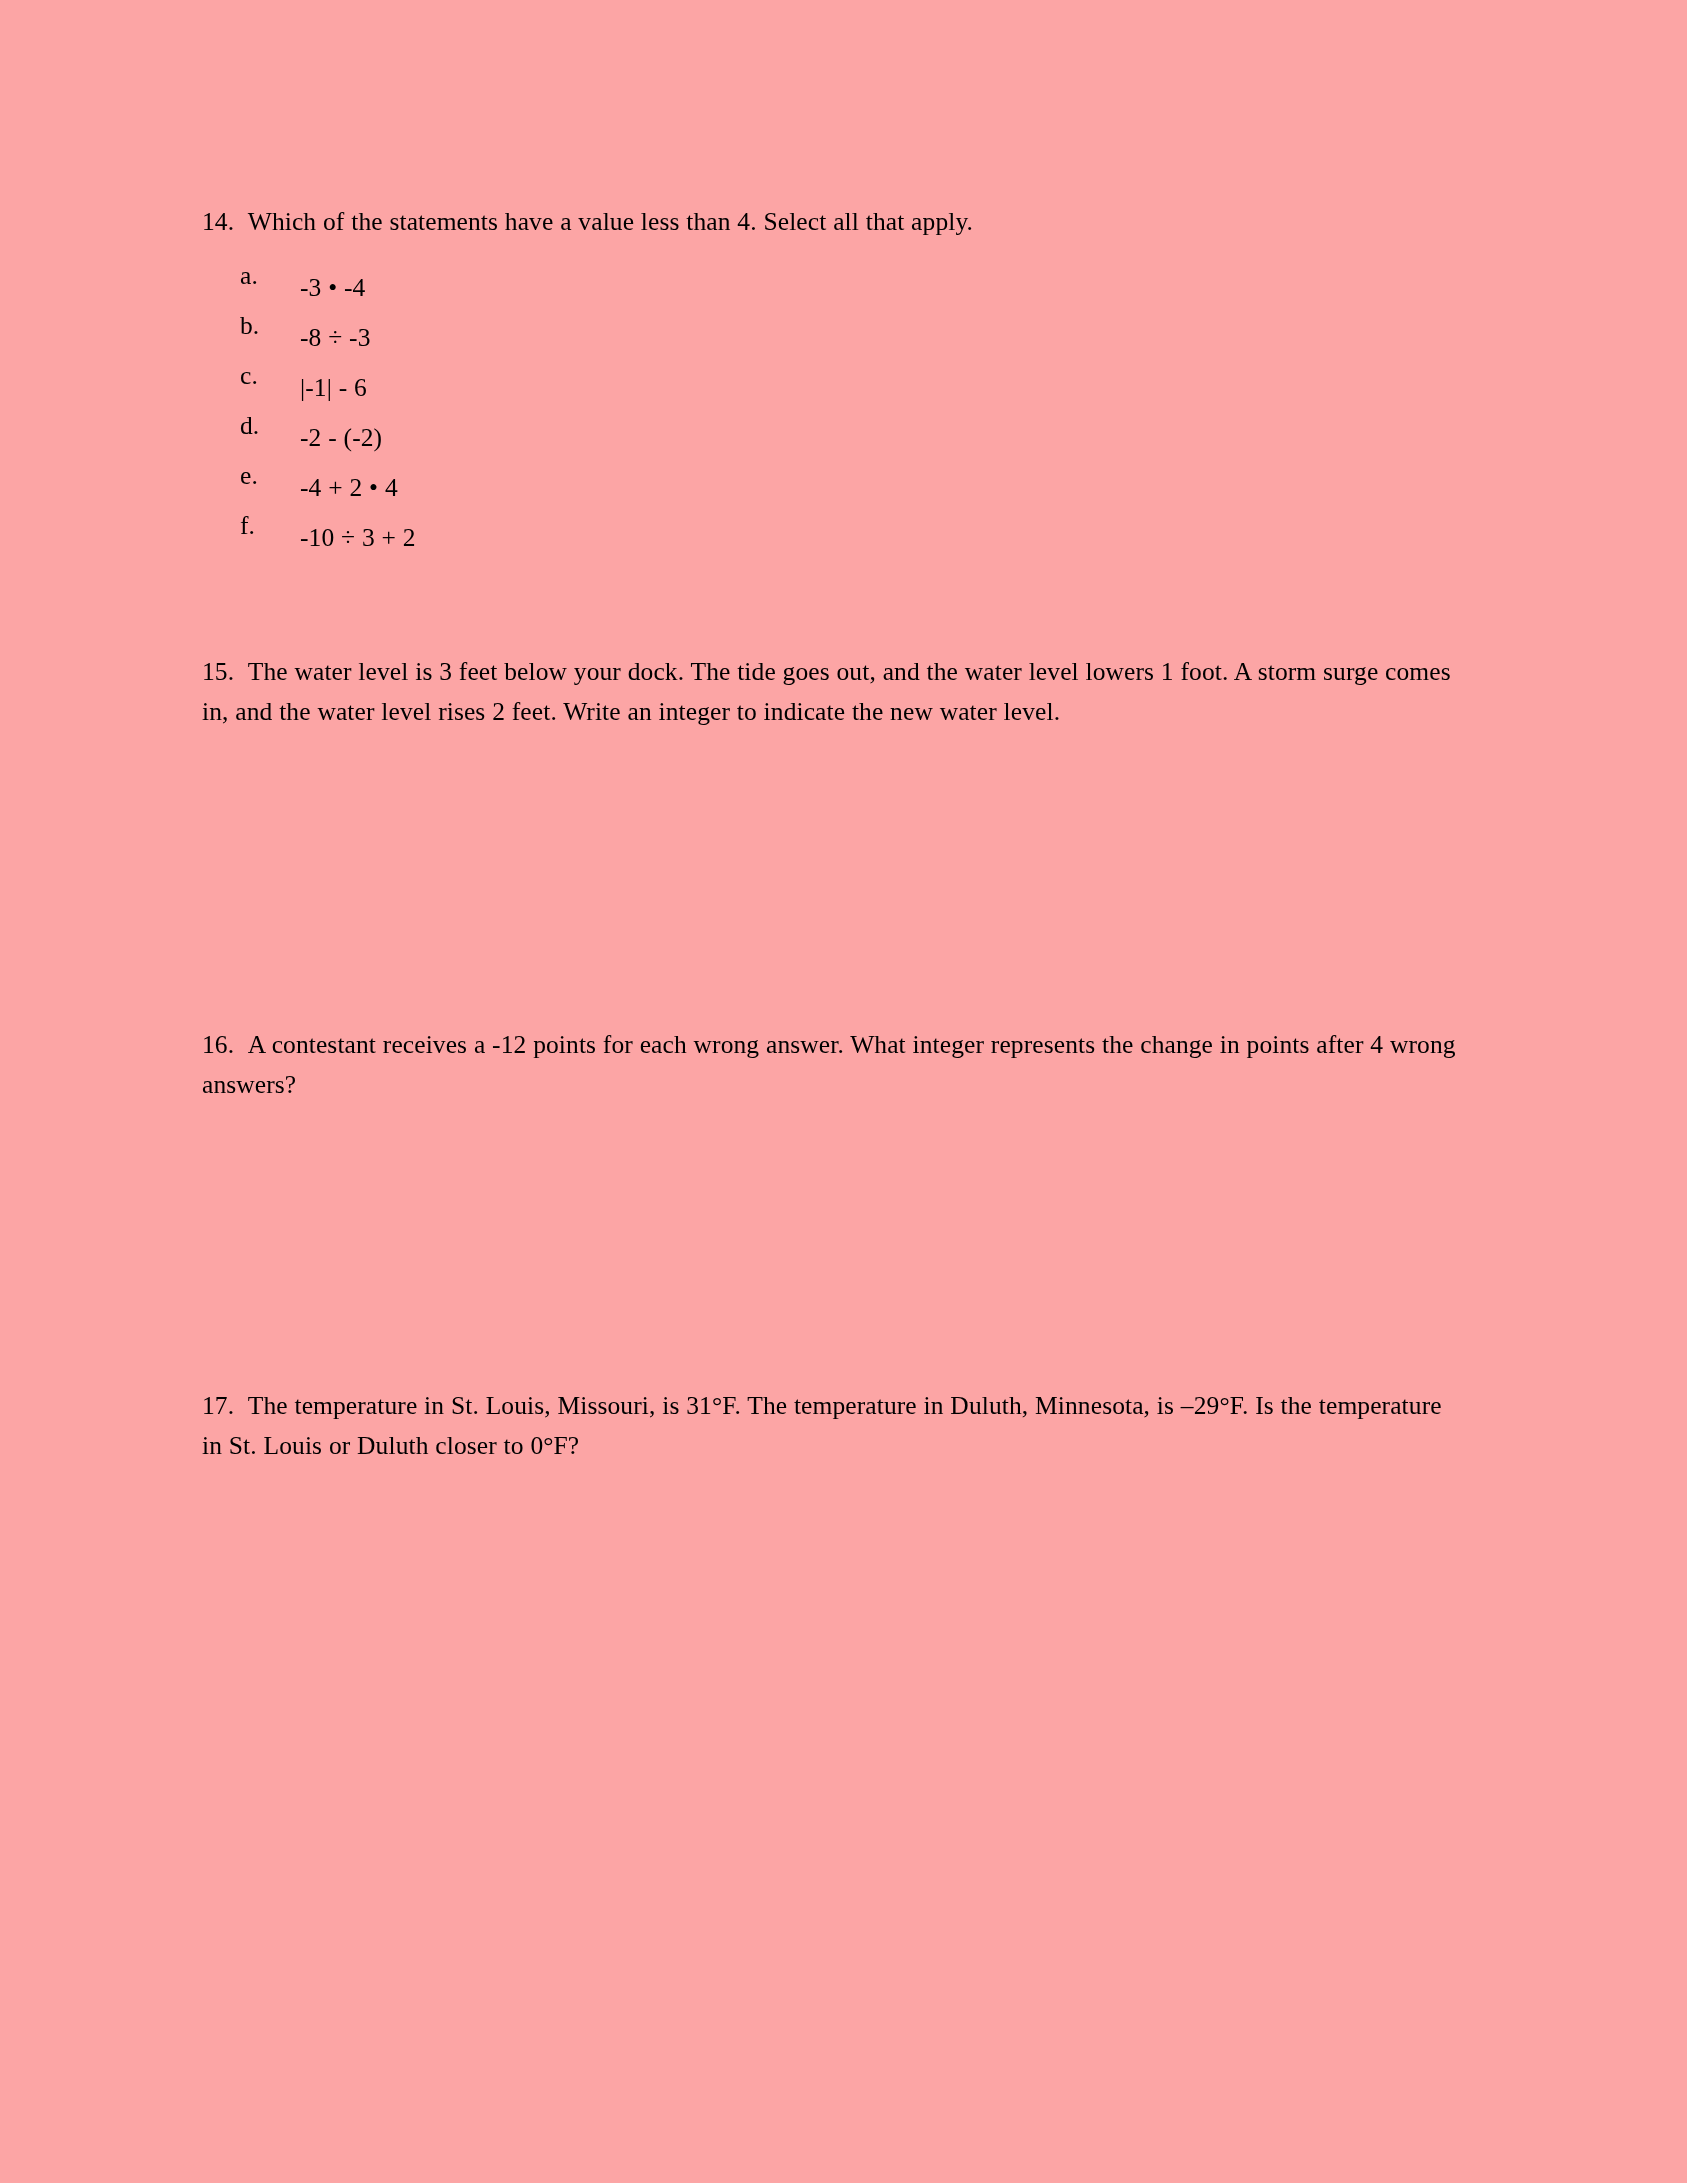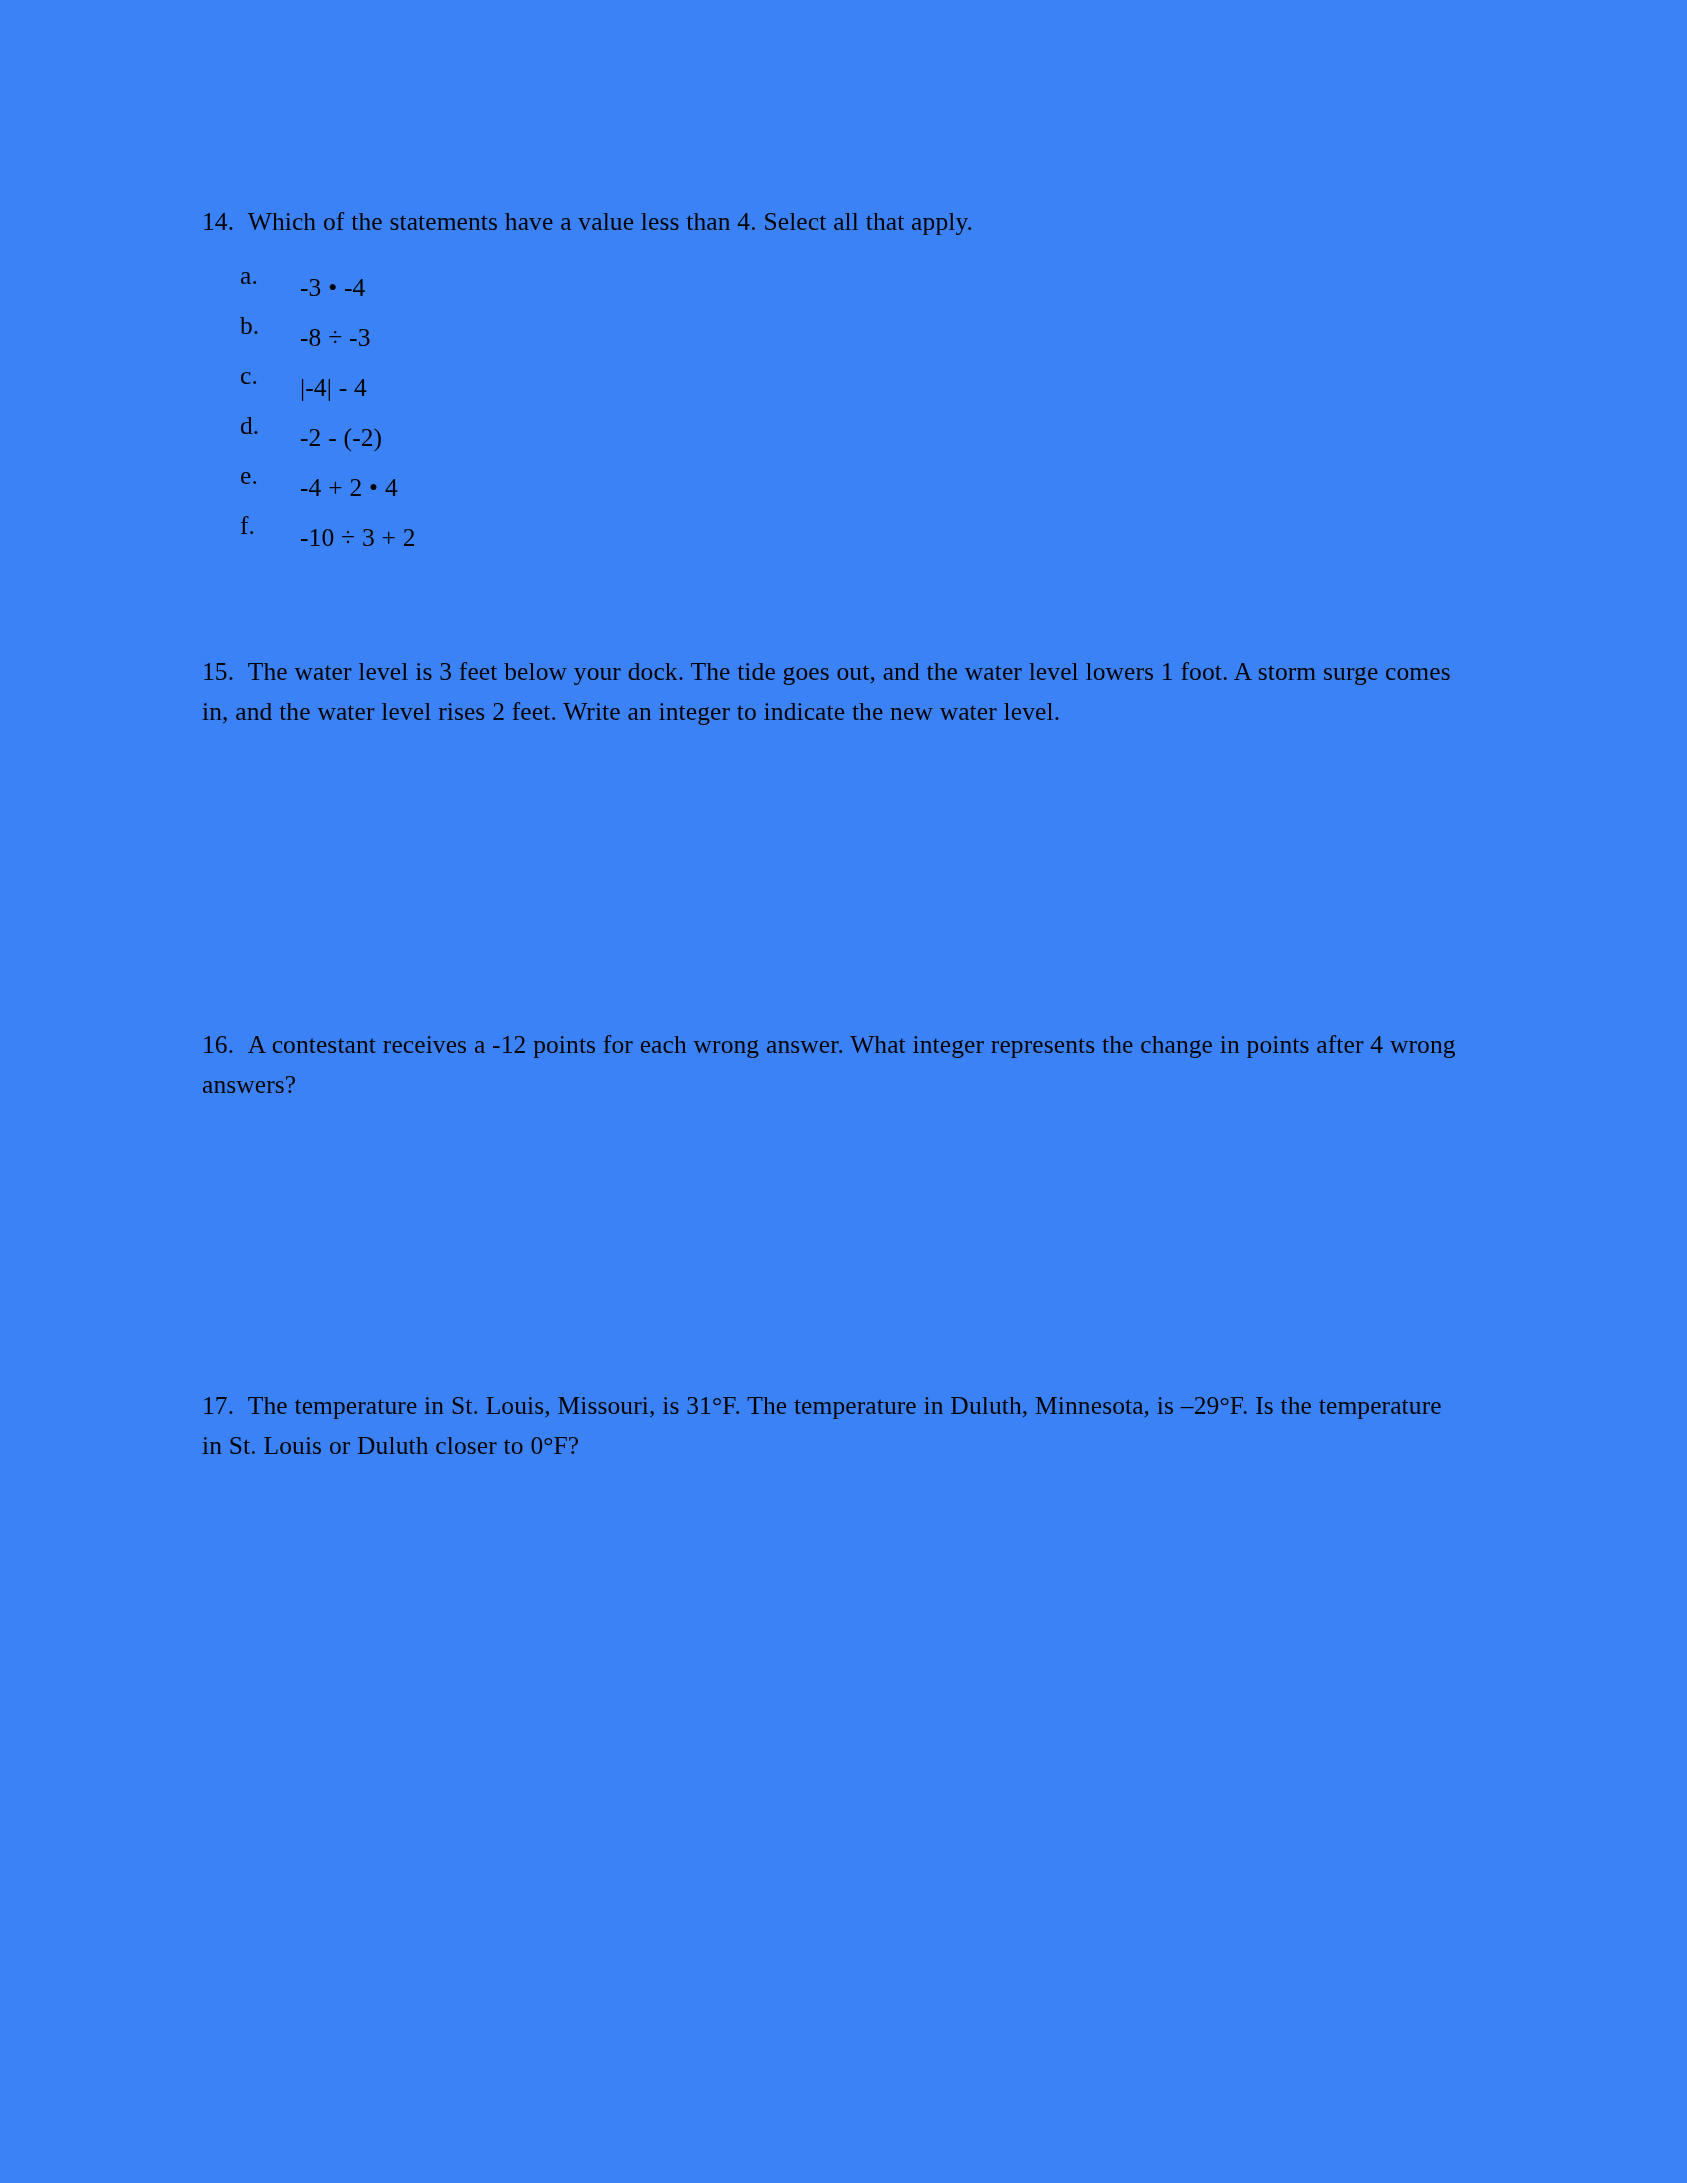--- a/index.html
+++ b/index.html
@@ -16,21 +16,21 @@
     color: #000000;
     overflow: hidden;
   }
 
   .page {
     position: absolute;
     left: 0;
     top: 0;
     width: 1687px;
     height: 2183px;
-    background: #3b82f6;
+    background: #fca5a5;
   }
 
   
   .content {
     position: absolute;
     left: 202px;
     top: 0;
     width: 1264px;
   }
 
@@ -94,21 +94,21 @@
         <li class="choice-item">
           <span class="choice-marker">a.</span>
           <span class="choice-expr">-3 • -4</span>
         </li>
         <li class="choice-item">
           <span class="choice-marker">b.</span>
           <span class="choice-expr">-8 ÷ -3</span>
         </li>
         <li class="choice-item">
           <span class="choice-marker">c.</span>
-          <span class="choice-expr">|-4| - 4</span>
+          <span class="choice-expr">|-1| - 6</span>
         </li>
         <li class="choice-item">
           <span class="choice-marker">d.</span>
           <span class="choice-expr">-2 - (-2)</span>
         </li>
         <li class="choice-item">
           <span class="choice-marker">e.</span>
           <span class="choice-expr">-4 + 2 • 4</span>
         </li>
         <li class="choice-item">

